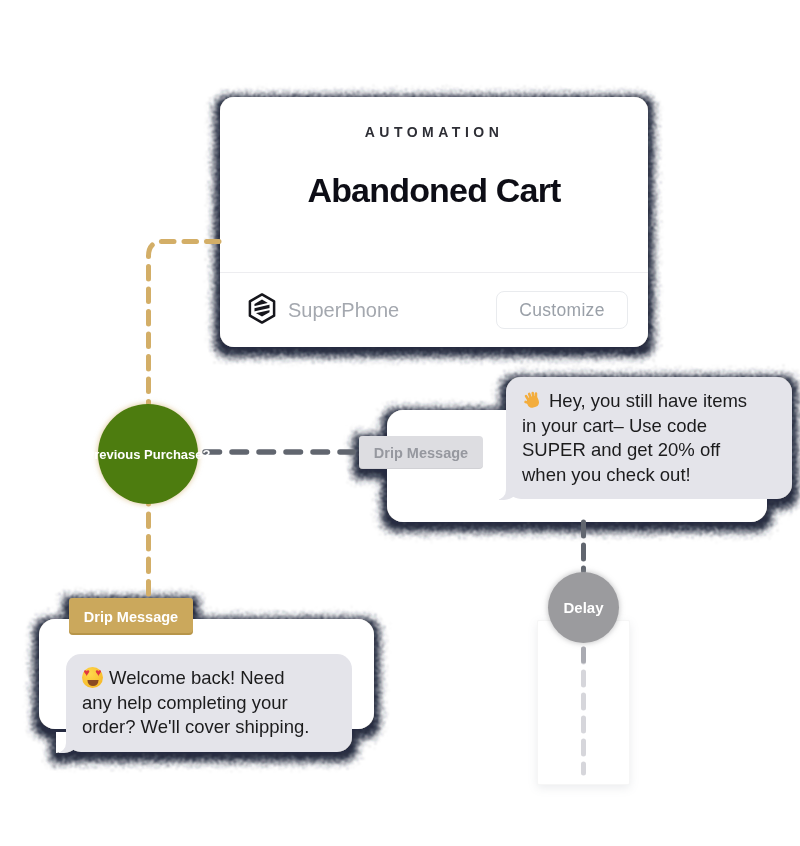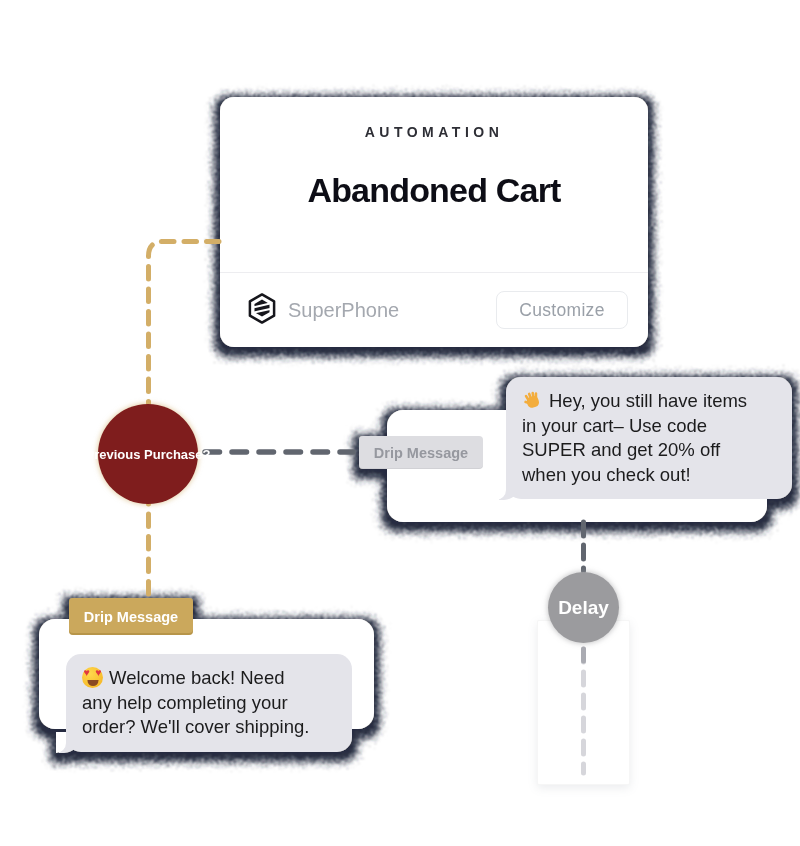--- a/index.html
+++ b/index.html
@@ -14,23 +14,23 @@
   .automation-card { position:absolute; inset:0; background:#ffffff; border-radius:14px; }
   .eyebrow { margin-top:27px; text-align:center; font-size:14px; font-weight:700; letter-spacing:4.5px; color:#2e2f36; }
   .card-title { margin-top:31px; text-align:center; font-size:34px; font-weight:700; letter-spacing:-0.8px; color:#101116; }
   .card-footer { position:absolute; left:0; right:0; bottom:0; height:75px; border-top:1px solid #ededf0; display:flex; align-items:center; justify-content:space-between; padding:0 20px 0 28px; }
   .brand { display:flex; align-items:center; gap:12px; }
   .brand-name { font-size:20px; font-weight:500; color:#a4a8af; }
   .customize-btn { background:#ffffff; border:1px solid #e9ebee; border-radius:8px; width:132px; height:38px; font-family:"Liberation Sans",sans-serif; font-size:17.5px; font-weight:500; color:#9aa0a8; letter-spacing:0.3px; cursor:pointer; }
 
   
   .node { position:absolute; border-radius:50%; display:flex; align-items:center; justify-content:center; color:#ffffff; font-weight:700; cursor:pointer; }
-  .node-gold { left:98px; top:404px; width:100px; height:100px; background:#7f1d1d; box-shadow:0 0 5px 1px rgba(209,174,108,0.55); font-size:13px; }
+  .node-gold { left:98px; top:404px; width:100px; height:100px; background:#4d7c0f; box-shadow:0 0 5px 1px rgba(209,174,108,0.55); font-size:13px; }
   .node-gold span { white-space:nowrap; }
-  .node-delay { left:548px; top:572px; width:71px; height:71px; background:#9b9b9e; box-shadow:0 0 5px 1px rgba(155,155,158,0.5); font-size:19px; }
+  .node-delay { left:548px; top:572px; width:71px; height:71px; background:#9b9b9e; box-shadow:0 0 5px 1px rgba(155,155,158,0.5); font-size:15px; }
 
   
   .group-right { position:absolute; left:351px; top:377px; width:442px; height:146px; }
   .msg-card { position:absolute; background:#ffffff; border-radius:16px; }
   .group-right .msg-card { left:36px; top:33px; width:380px; height:112px; }
   .drip-btn { position:absolute; display:flex; align-items:center; justify-content:center; border-radius:4px; font-size:14.5px; font-weight:700; cursor:pointer; }
   .drip-gray { left:8px; top:59px; width:124px; height:33px; background:#dddde1; color:#96989f; box-shadow:inset 0 -1px 0 rgba(0,0,0,0.05); }
   .drip-gold { left:31px; top:0; width:124px; height:37px; background:#cba85c; color:#ffffff; box-shadow:inset 0 -2px 0 rgba(125,90,20,0.25); }
 
   

